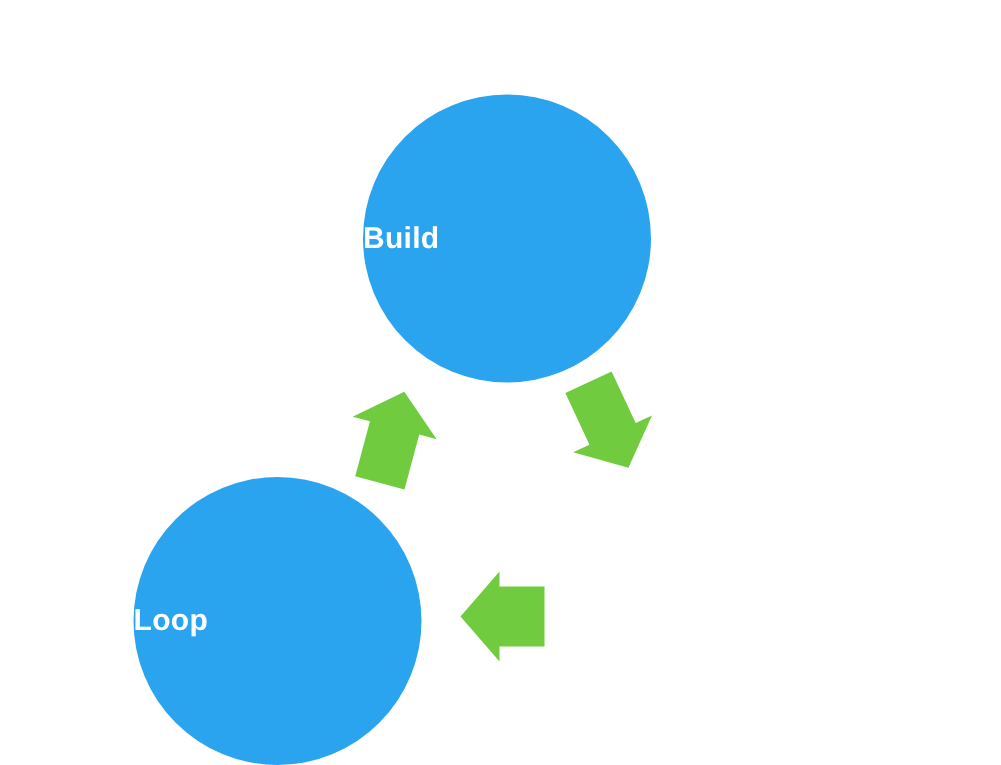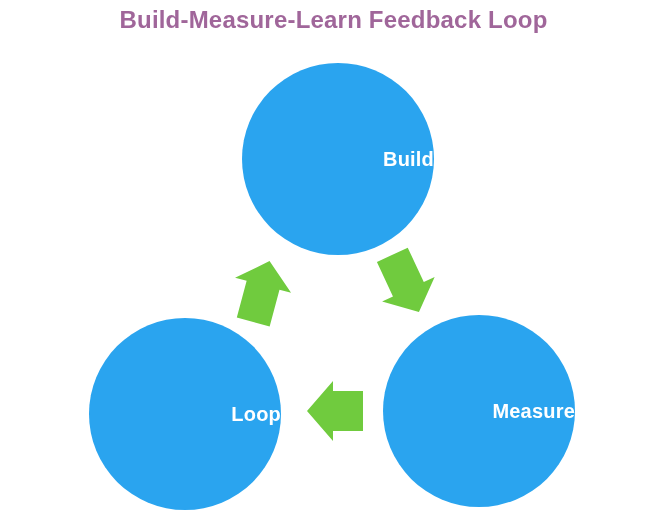--- a/index.html
+++ b/index.html
@@ -28,21 +28,21 @@
     user-select: none;
   }
   .node {
     position: absolute;
     width: 192px;
     height: 192px;
     border-radius: 50%;
     background: var(--circle-fill, #2aa4ef);
     display: flex;
     align-items: center;
-    justify-content: flex-end;
+    justify-content: flex-start;
   }
   .node-label {
     color: var(--circle-label, #ffffff);
     font-size: 20px;
     font-weight: bold;
     letter-spacing: 0.2px;
     user-select: none;
   }
   .node-build   { left: 242px; top: 63px;  }
   .node-learn   { left: 89px;  top: 318px; }
@@ -56,36 +56,32 @@
   }
   .arrow-layer polygon {
     fill: var(--arrow-fill, #70cb3e);
   }
 </style>
 </head>
 <body>
 
 <div class="canvas">
 
-  <div class="diagram-title">Build-Measure-Learn Feedback Loop</div>
 
   <svg class="arrow-layer" viewBox="0 0 667 510" aria-hidden="true">
 
     <polygon points="-17,-30 17,-30 17,8 29,8 0,33 -29,8 -17,8" transform="translate(405,282) rotate(-25)"></polygon>
 
     <polygon points="-28,0 -2,-30 -2,-20 28,-20 28,20 -2,20 -2,30" transform="translate(335,411)"></polygon>
 
     <polygon points="-17,30 17,30 17,-8 29,-8 0,-33 -29,-8 -17,-8" transform="translate(261,293) rotate(15)"></polygon>
   </svg>
 
   <div class="node node-build">
     <span class="node-label">Build</span>
   </div>
 
-  <div class="node node-measure">
-    <span class="node-label">Measure</span>
-  </div>
 
   <div class="node node-learn">
     <span class="node-label">Loop</span>
   </div>
 
 </div>
 
 </body></html>

